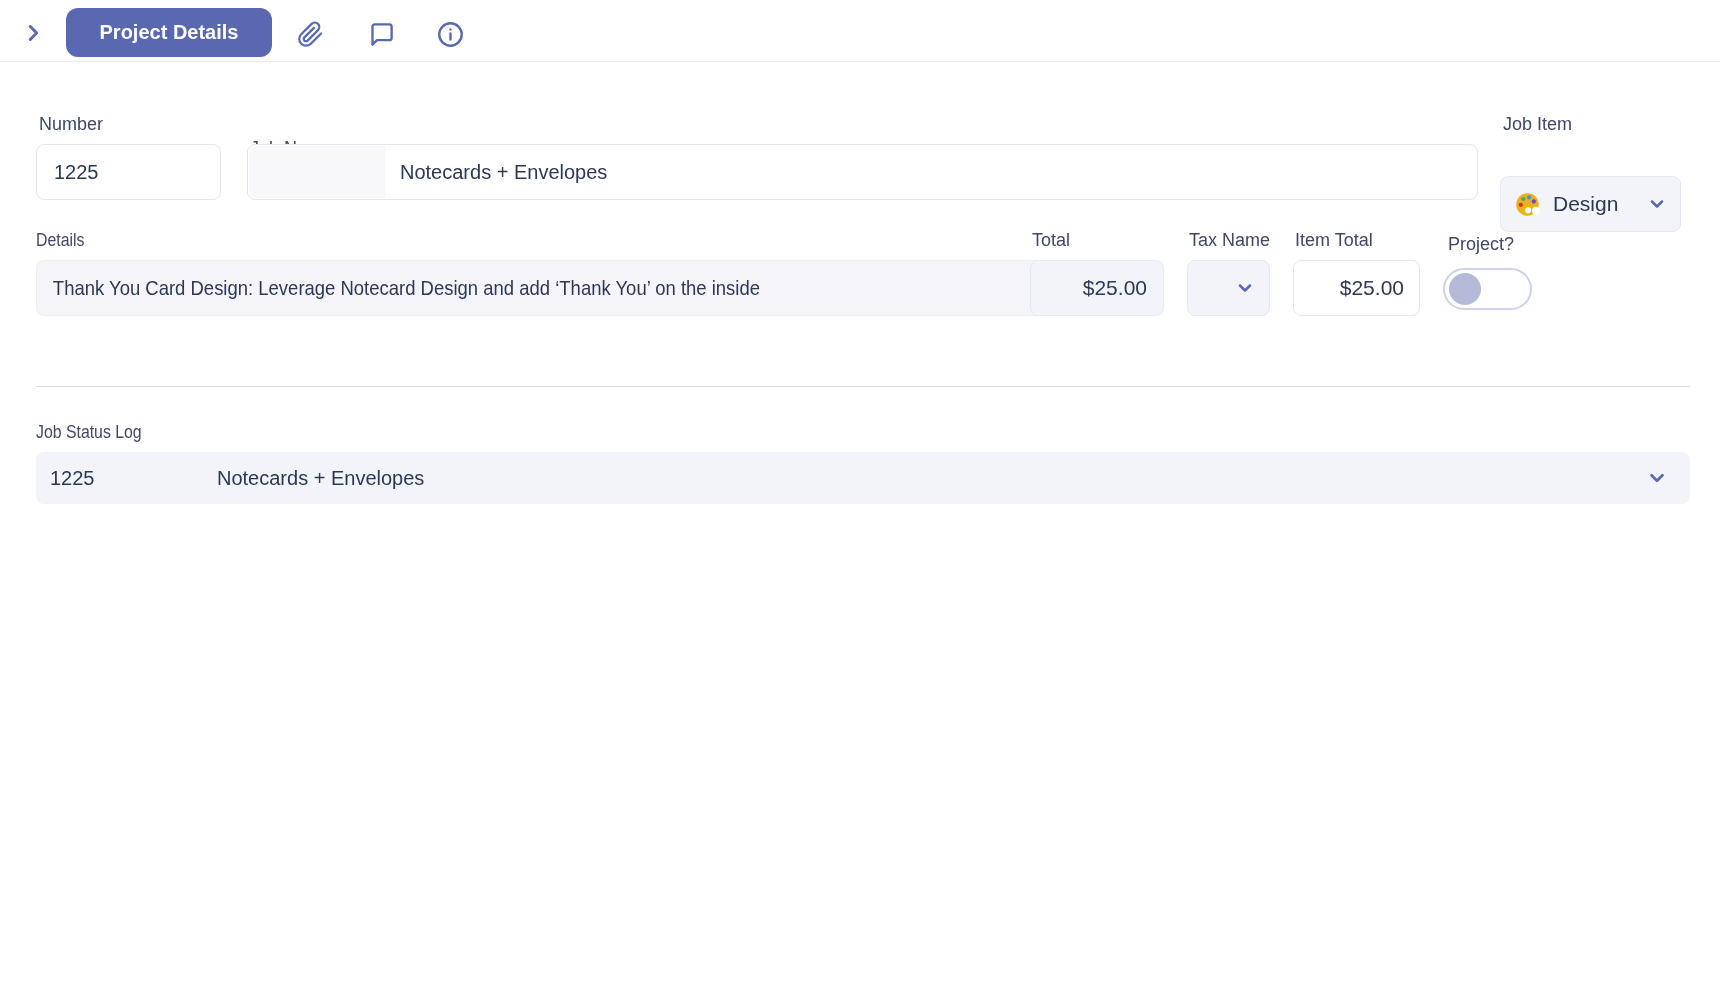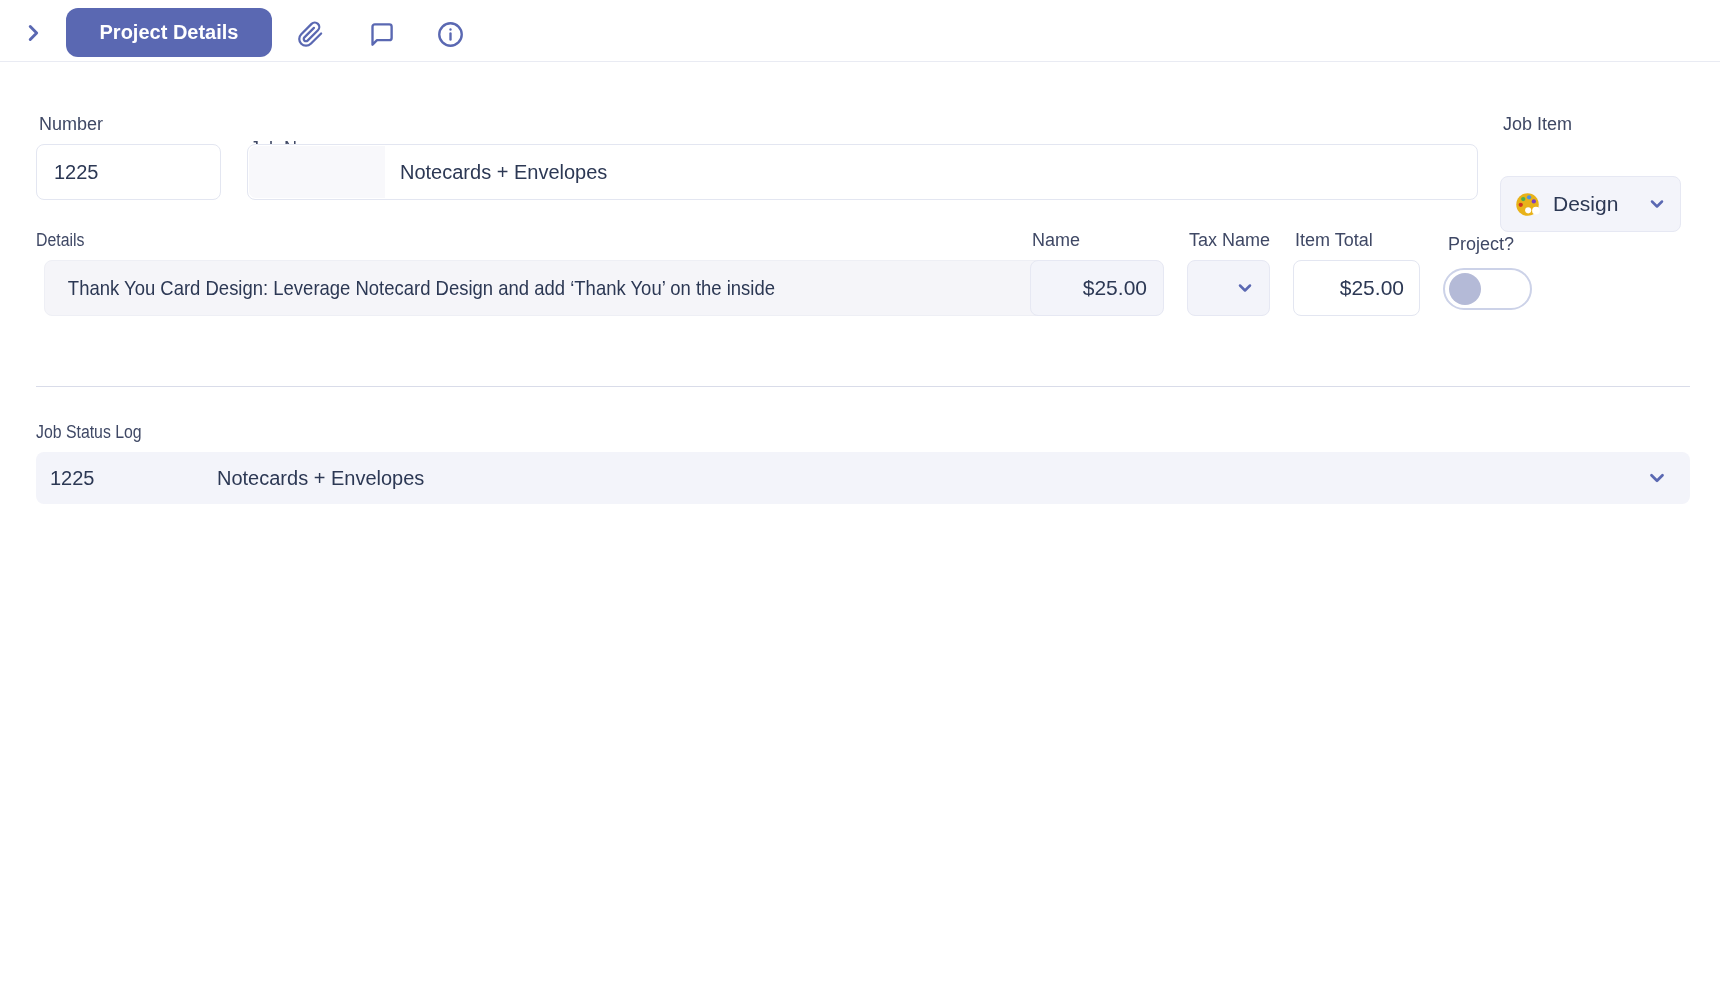--- a/index.html
+++ b/index.html
@@ -118,25 +118,25 @@
   <span style="position:absolute; right:13px;">
     <svg width="20" height="20" viewBox="0 0 24 24" fill="none" stroke="#5a68b2" stroke-width="3" stroke-linecap="round" stroke-linejoin="round">
         <polyline points="6 9 12 15 18 9"></polyline>
       </svg>
   </span>
 </div>
 
 <div class="f-label" style="left:36px; top:230px;">
   <span class="cond">Details</span>
 </div>
-<div class="field soft" style="left:44px; top:260px; width:1115px;padding-left:7px;">
+<div class="field soft" style="left:36px; top:260px; width:1115px;">
   <span class="cond" style="padding-left:18px; font-size:21px;">Thank You Card Design: Leverage Notecard Design and add ‘Thank You’ on the inside</span>
 </div>
 
-<div class="f-label" style="left:1032px; top:230px;">Name</div>
+<div class="f-label" style="left:1032px; top:230px;">Total</div>
 <div class="field fill" style="left:1030px; top:260px; width:134px;">
   <span class="val-right" style="padding-right:16px; font-size:21px;">$25.00</span>
 </div>
 
 <div class="f-label" style="left:1189px; top:230px;">Tax Name</div>
 <div class="field fill" style="left:1187px; top:260px; width:83px; cursor:pointer;">
   <span style="position:absolute; right:14px;">
     <svg width="20" height="20" viewBox="0 0 24 24" fill="none" stroke="#5a68b2" stroke-width="3" stroke-linecap="round" stroke-linejoin="round">
         <polyline points="6 9 12 15 18 9"></polyline>
       </svg>

